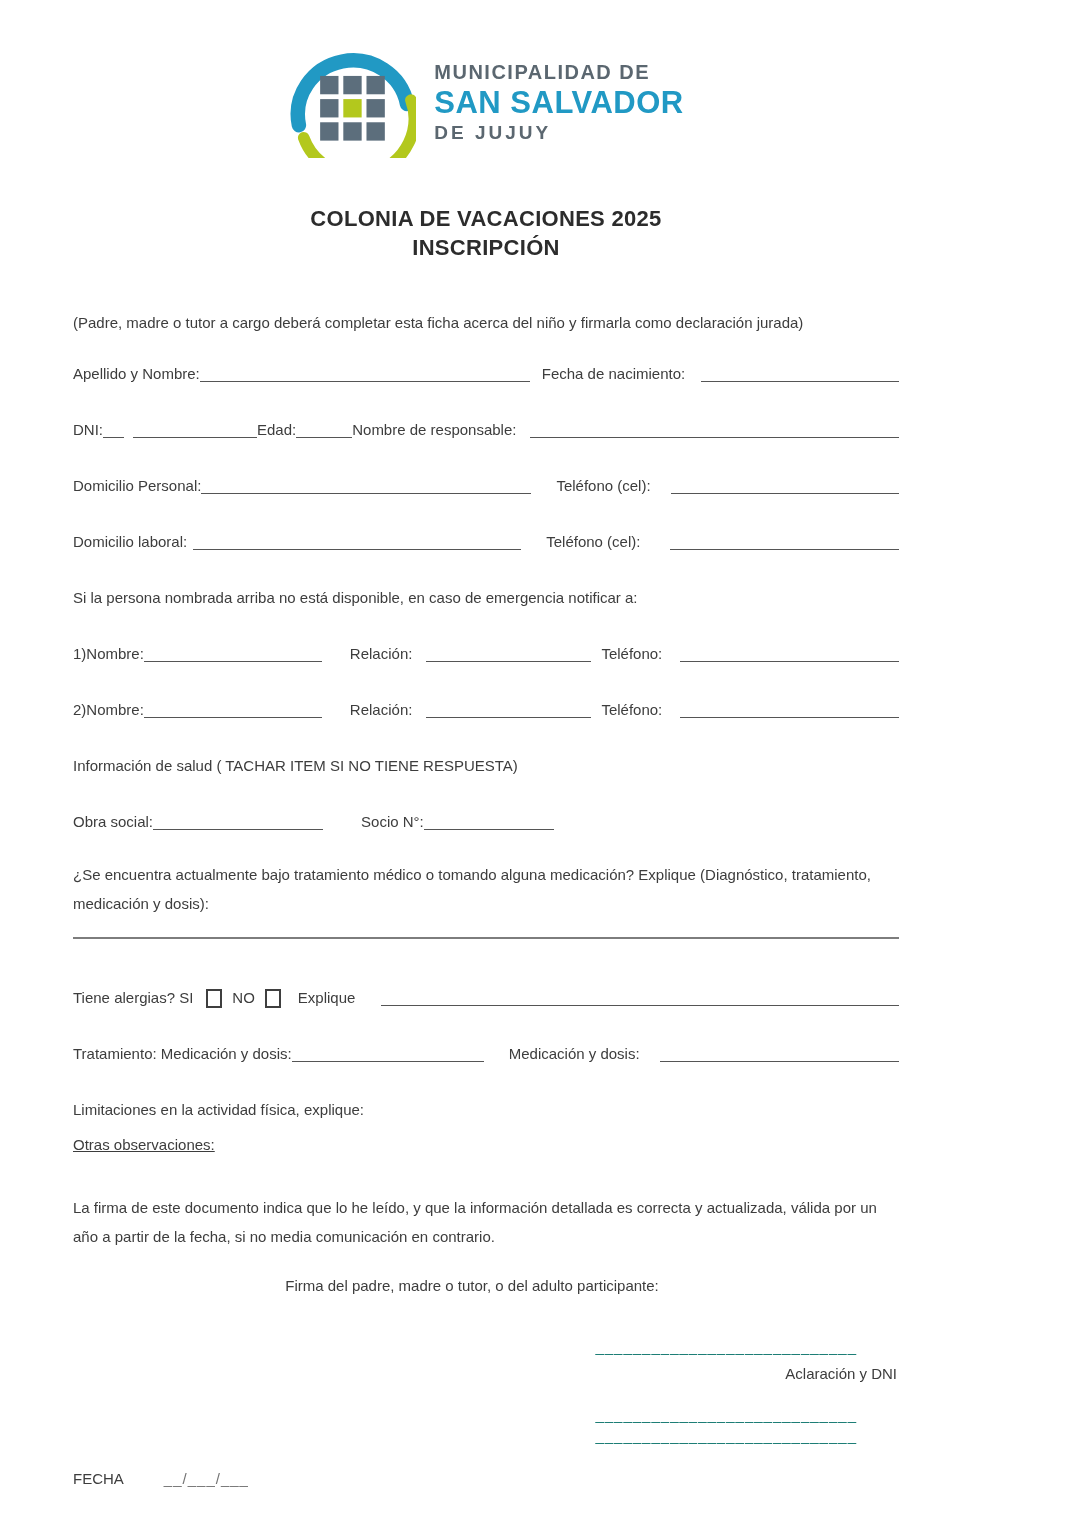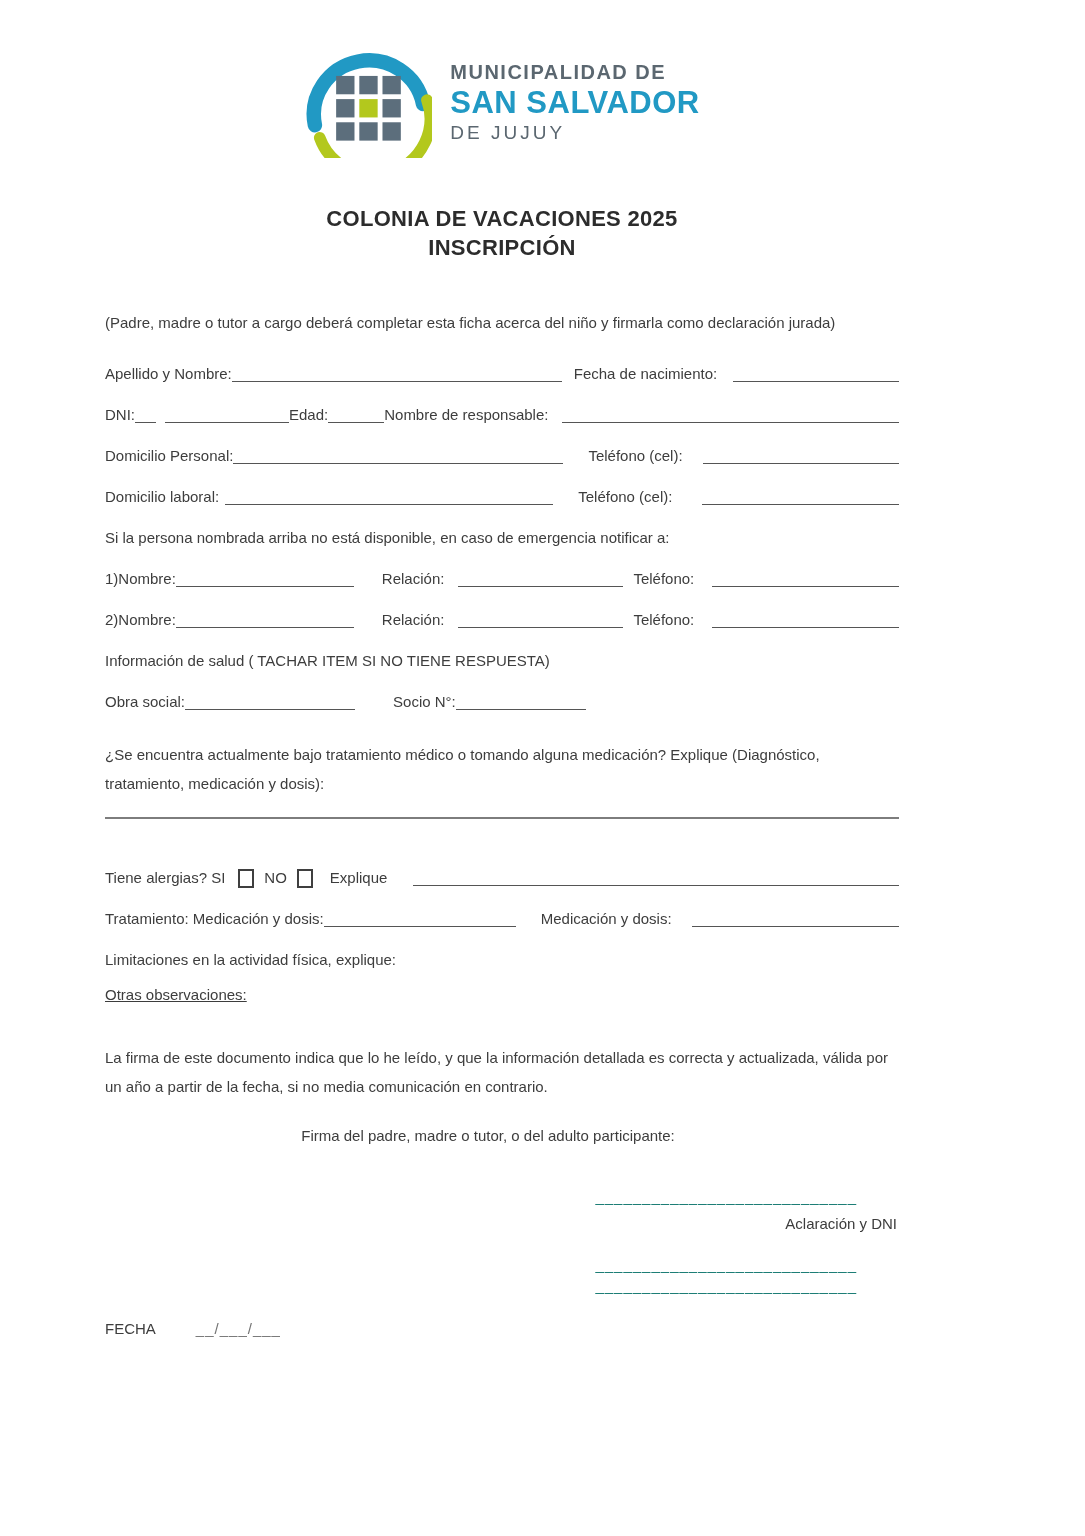--- a/index.html
+++ b/index.html
@@ -6,41 +6,41 @@
     --teal:#2199c4; --gray:#5b6770; --green:#b3c81d; --square:#5c6e7c;
     --ink:#3d3d3d; --line:#555;
   }
   *{box-sizing:border-box;}
   html,body{margin:0;padding:0;}
   body{
     width:1085px;height:1536px;background:#ffffff;
     font-family:"Liberation Sans", sans-serif;
     font-size:15px;color:var(--ink);
   }
-  .page{width:984px;height:1536px;padding:46px 85px 0 105px;overflow:hidden;}
+  .page{width:984px;height:1536px;padding:46px 85px 0 73px;overflow:hidden;}
 
   
   .logo-row{display:flex;justify-content:center;align-items:center;gap:18px;}
   .logo-emblem{flex:0 0 auto;}
   .arc-blue{stroke:var(--teal);fill:none;}
   .arc-green{stroke:var(--green);fill:none;}
   .sq{fill:var(--square);}
   .sq-center{fill:var(--green);}
   .logo-text{display:flex;flex-direction:column;justify-content:center;}
   .logo-top{color:var(--gray);font-weight:700;font-size:20px;letter-spacing:1.5px;}
   .logo-main{color:var(--teal);font-weight:800;font-size:31px;letter-spacing:0.5px;margin-top:1px;}
-  .logo-bottom{color:var(--gray);font-weight:400;font-size:19px;letter-spacing:3px;margin-top:1px;}
+  .logo-bottom{color:var(--gray);font-weight:700;font-size:19px;letter-spacing:3px;margin-top:1px;}
 
   
   .doc-title{margin-top:46px;text-align:center;font-weight:700;font-size:22px;
     line-height:1.32;color:#2c2c2c;letter-spacing:0.3px;}
 
   
   .intro{margin-top:52px;}
-  .row{display:flex;align-items:flex-end;margin-top:24px;}
+  .row{display:flex;align-items:flex-end;margin-top:39px;}
   .row .lbl{white-space:nowrap;}
   .blank{display:inline-block;border-bottom:1px solid var(--line);height:16px;}
   .grow{flex:1 1 auto;}
   .para{margin-top:30px;line-height:1.95;}
   .answer-line{margin-top:18px;border-bottom:2px solid #7d7d7d;height:2px;}
   .mt50{margin-top:50px;}
   .mt32{margin-top:18px;text-decoration:underline;}
   .mt40{margin-top:40px;}
   .checkbox{display:inline-block;width:16px;height:19px;border:2px solid #3f3f3f;
     margin:0 0 -2px 0;background:#fff;}

